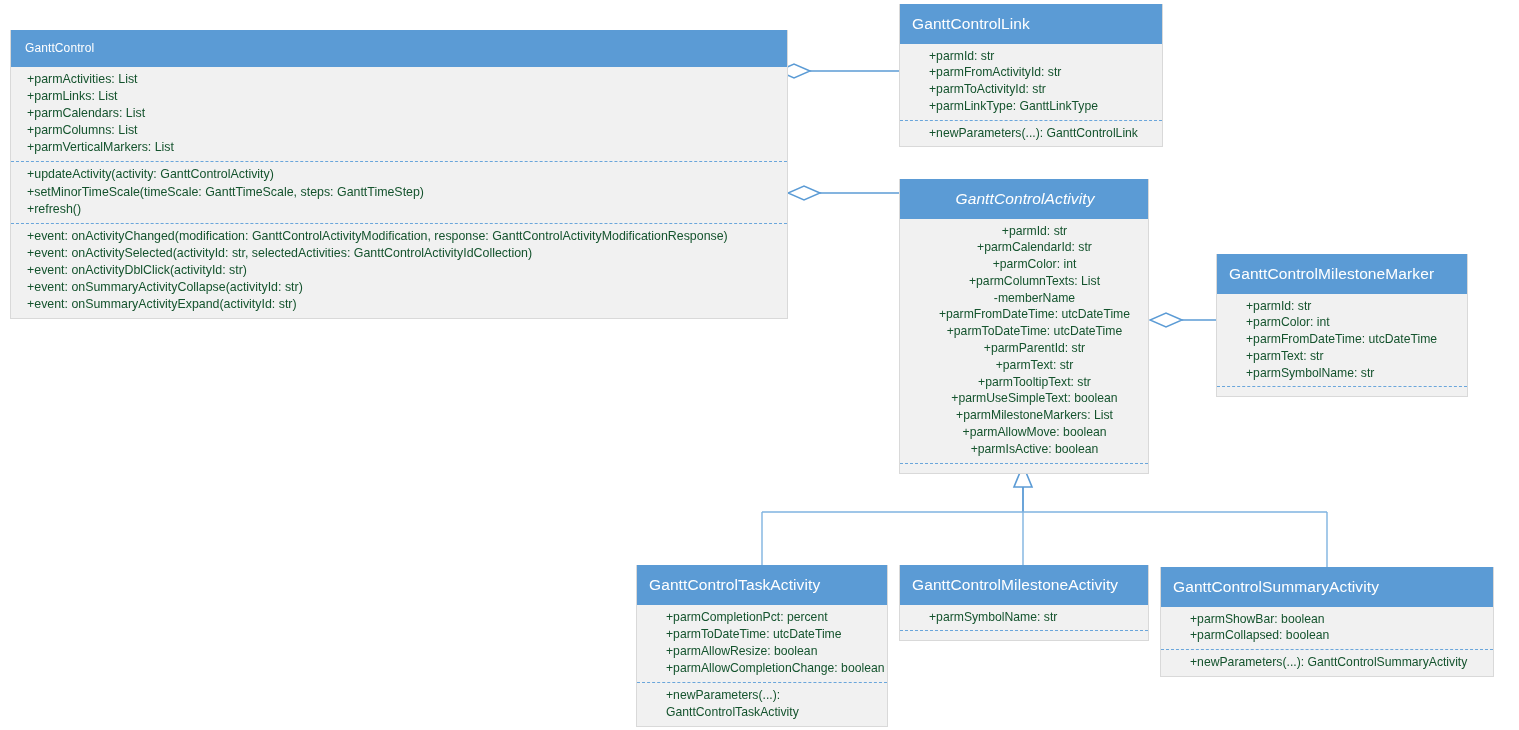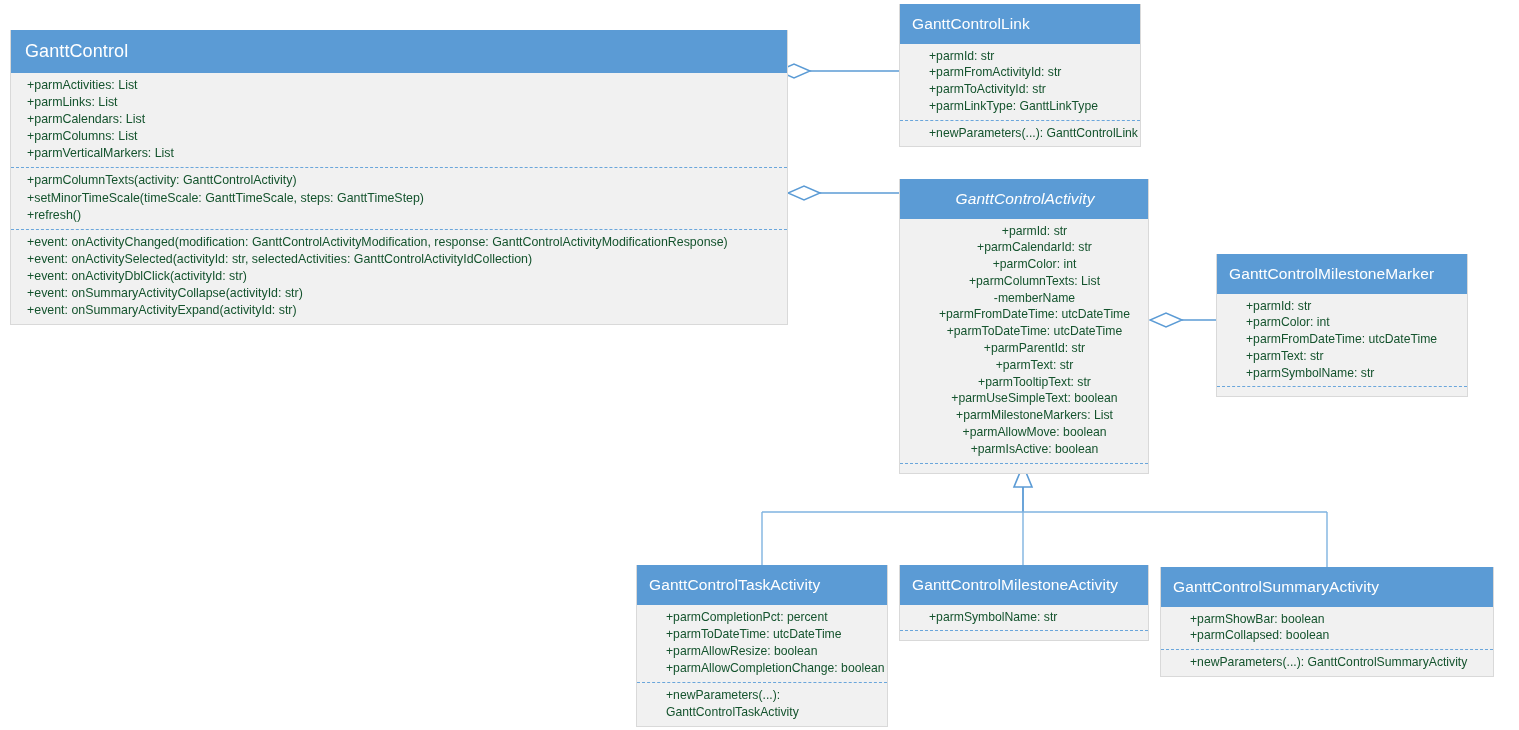--- a/index.html
+++ b/index.html
@@ -58,28 +58,28 @@
     border-top: 1px dashed #6aa6db;
   }
   .uml-section .member {
     white-space: nowrap;
   }
   .uml-section .member.wrap {
     white-space: normal;
   }
   
   #cls-ganttcontrol        { left: 10px;   top: 30px;  width: 778px; }
-  #cls-ganttcontrollink    { left: 899px;  top: 4px;   width: 242px; }
+  #cls-ganttcontrollink    { left: 899px;  top: 4px;   width: 264px; }
   #cls-ganttcontrolactivity{ left: 899px;  top: 179px; width: 250px; text-align: center; }
   #cls-milestonemarker     { left: 1216px; top: 254px; width: 252px; }
   #cls-taskactivity        { left: 636px;  top: 565px; width: 252px; }
   #cls-milestoneactivity   { left: 899px;  top: 565px; width: 250px; }
   #cls-summaryactivity     { left: 1160px; top: 567px; width: 334px; }
 
-  #cls-ganttcontrol .uml-header { font-size: 18px; padding: 12px 18px 13px 14px; }
+  #cls-ganttcontrol .uml-header { font-size: 12px; padding: 12px 18px 13px 14px; }
   #cls-ganttcontrol .uml-section { font-size: 12.4px; line-height: 17.1px; padding-left: 16px; }
   #cls-taskactivity .uml-section { line-height: 17px; }
   #cls-summaryactivity .uml-header { }
 </style>
 </head>
 <body>
 
 <div id="diagram-canvas">
 
   <svg class="connectors" viewBox="0 0 1519 730">
@@ -116,21 +116,21 @@
   <div class="uml-class" id="cls-ganttcontrol">
     <div class="uml-header">GanttControl</div>
     <div class="uml-section">
       <div class="member">+parmActivities: List</div>
       <div class="member">+parmLinks: List</div>
       <div class="member">+parmCalendars: List</div>
       <div class="member">+parmColumns: List</div>
       <div class="member">+parmVerticalMarkers: List</div>
     </div>
     <div class="uml-section">
-      <div class="member">+parmColumnTexts(activity: GanttControlActivity)</div>
+      <div class="member">+updateActivity(activity: GanttControlActivity)</div>
       <div class="member">+setMinorTimeScale(timeScale: GanttTimeScale, steps: GanttTimeStep)</div>
       <div class="member">+refresh()</div>
     </div>
     <div class="uml-section">
       <div class="member">+event: onActivityChanged(modification: GanttControlActivityModification, response: GanttControlActivityModificationResponse)</div>
       <div class="member">+event: onActivitySelected(activityId: str, selectedActivities: GanttControlActivityIdCollection)</div>
       <div class="member">+event: onActivityDblClick(activityId: str)</div>
       <div class="member">+event: onSummaryActivityCollapse(activityId: str)</div>
       <div class="member">+event: onSummaryActivityExpand(activityId: str)</div>
     </div>

